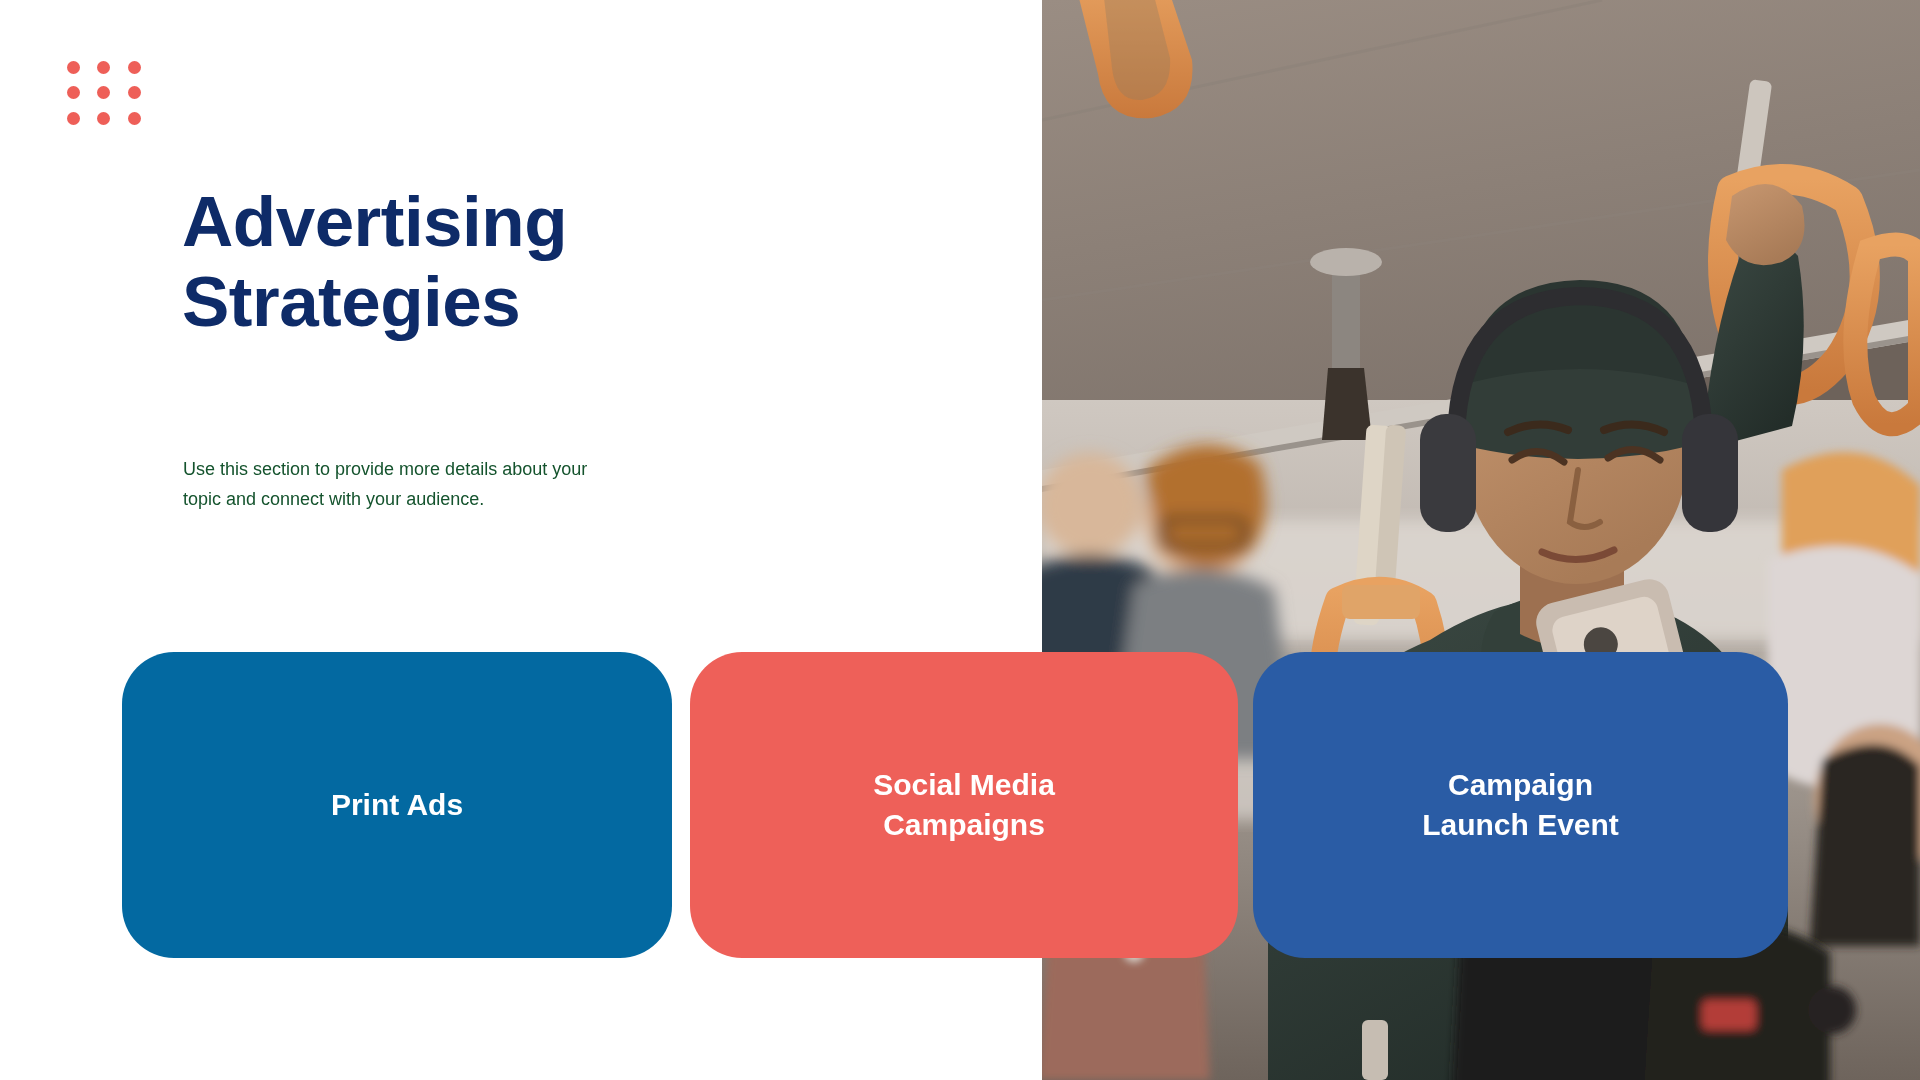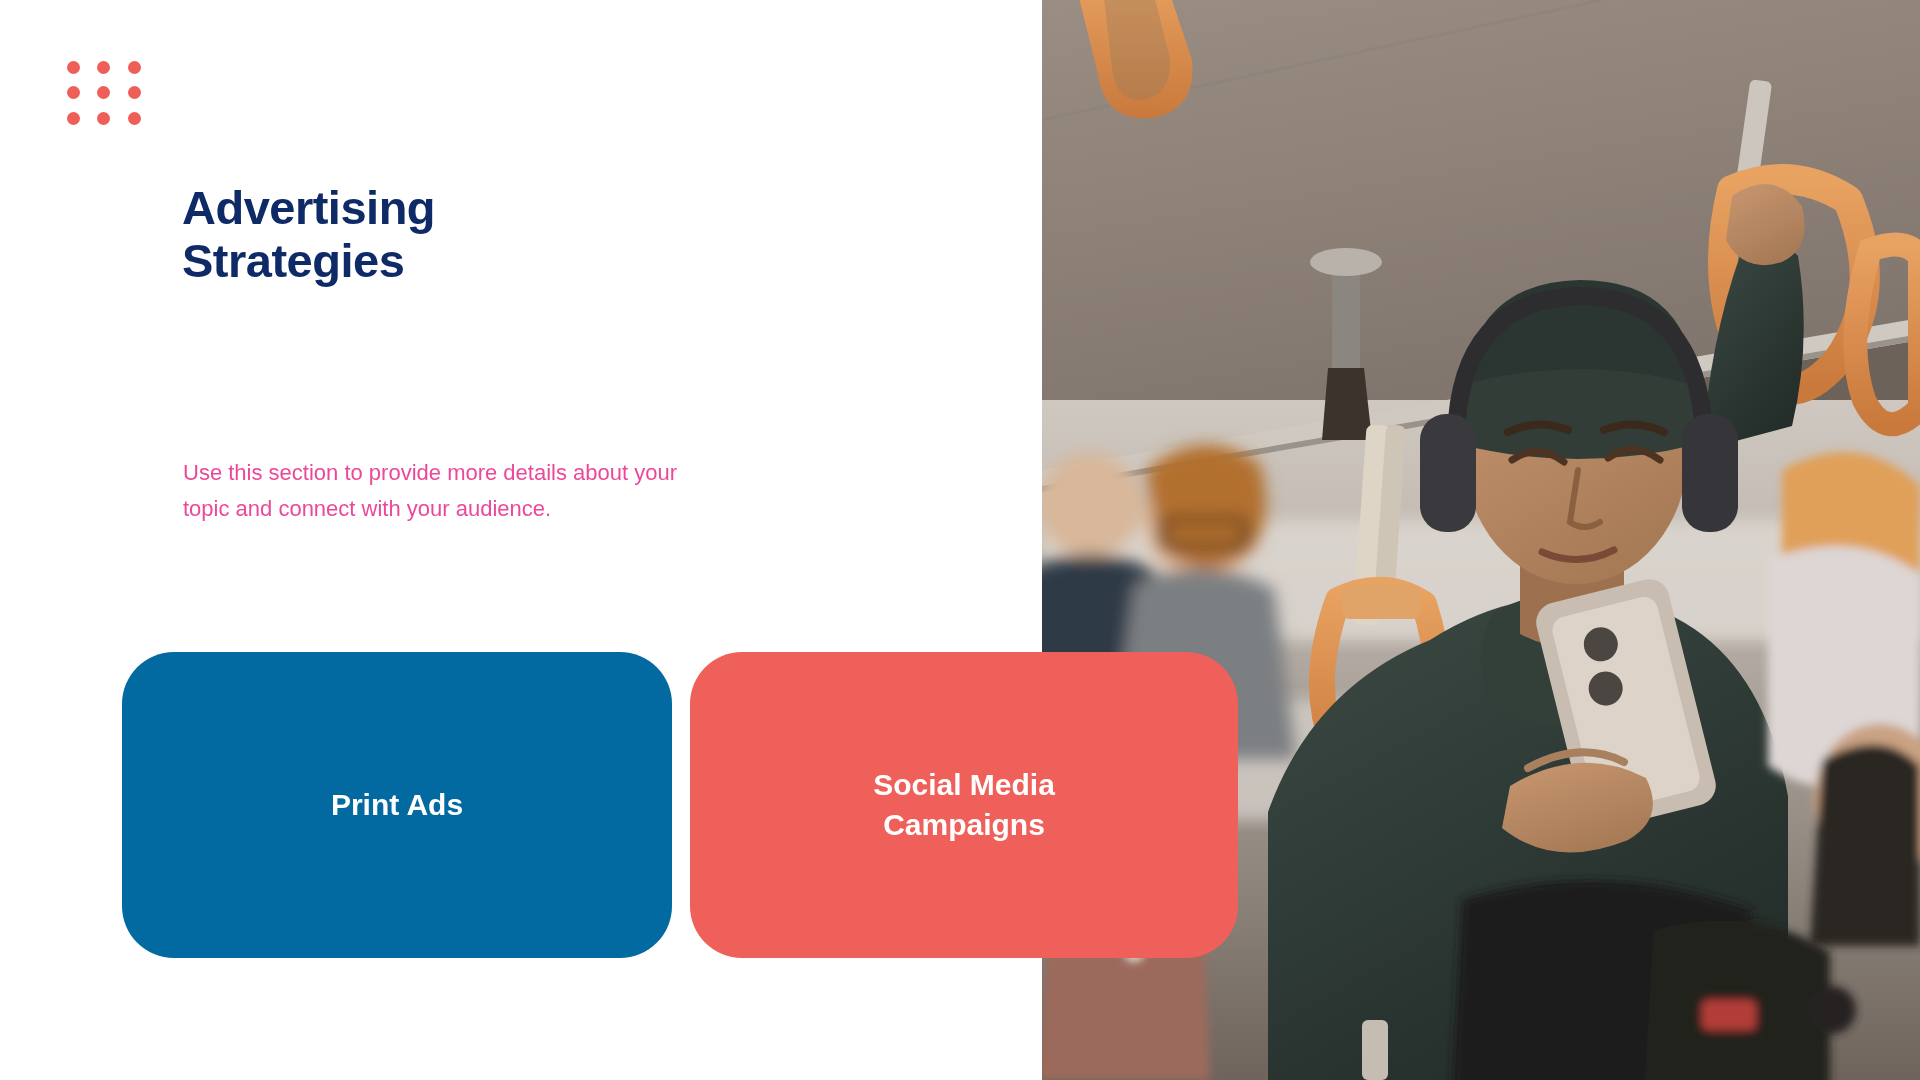--- a/index.html
+++ b/index.html
@@ -26,29 +26,29 @@
     grid-template-columns:repeat(3, 1fr);
     grid-template-rows:repeat(3, 1fr);
     gap:0;
   }
   .dot-cell { display:flex; align-items:center; justify-content:center; }
   .dot { width:13px; height:13px; border-radius:50%; background:#ee5f58; }
 
   
   .headline {
     position:absolute; left:182px; top:182px; width:760px;
-    font-size:47px; line-height:1.12; font-weight:bold;
+    font-size:71px; line-height:1.12; font-weight:bold;
     color:#0e2b68; letter-spacing:-0.5px;
   }
   .headline .ln { display:block; }
 
   
   .body-copy {
     position:absolute; left:183px; top:455px; width:700px;
-    font-size:22px; line-height:1.65; color:#ec4899; font-weight:normal;
+    font-size:18px; line-height:1.65; color:#14532d; font-weight:normal;
   }
   .body-copy .ln { display:block; }
 
   
   .card {
     position:absolute; border-radius:52px;
     display:flex; align-items:center; justify-content:center;
     text-align:center; color:#ffffff; font-weight:bold;
     font-size:30px; line-height:1.35; padding:0 26px;
   }
@@ -247,14 +247,18 @@
     <span class="ln">topic and connect with your audience.</span>
   </p>
 
   <div class="card card-1">
     <span class="lbl">Print Ads</span>
   </div>
   <div class="card card-2">
     <span class="lbl">Social Media
 Campaigns</span>
   </div>
+  <div class="card card-3">
+    <span class="lbl">Campaign
+Launch Event</span>
+  </div>
 
 </div>
 
 </body></html>

